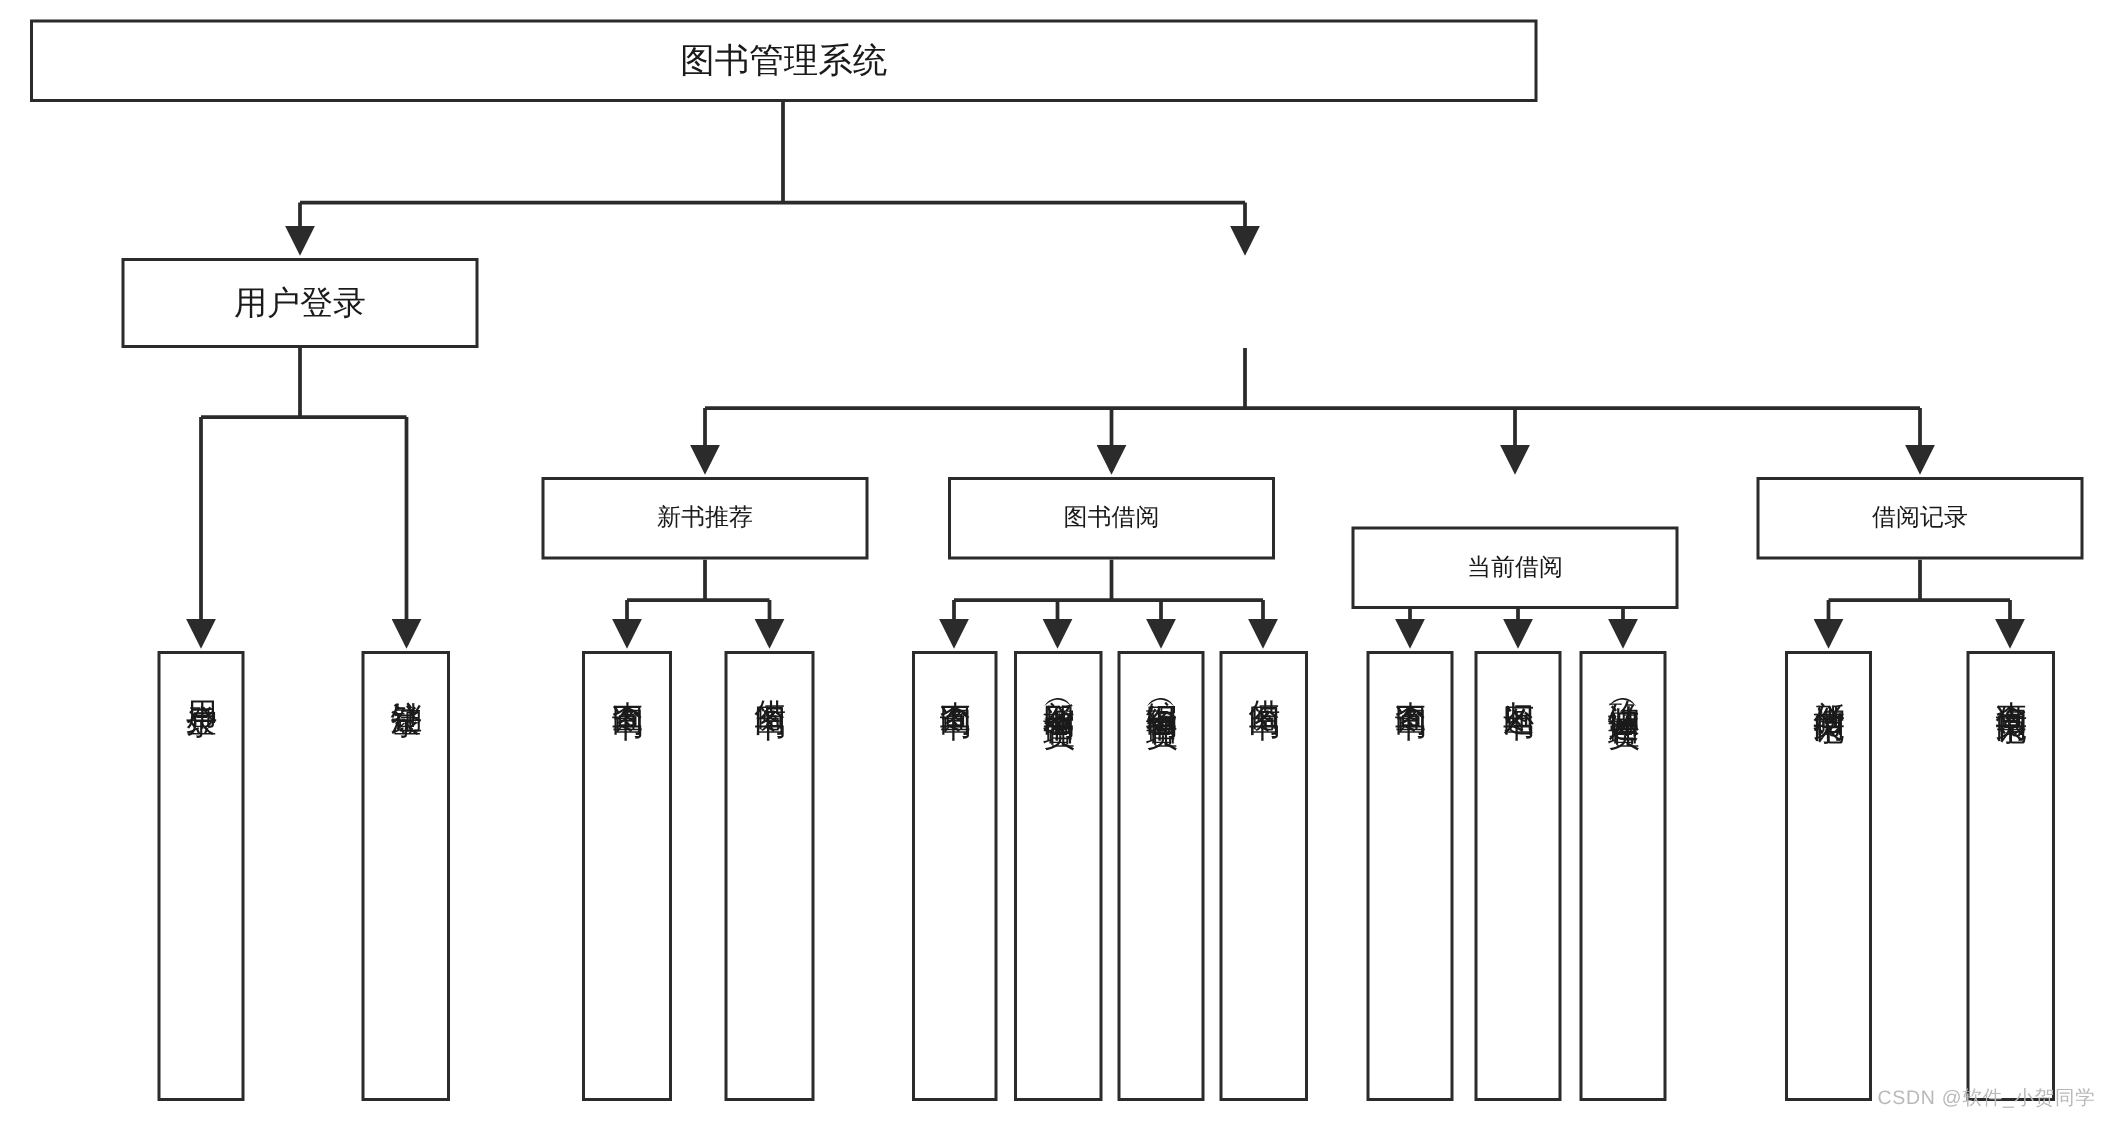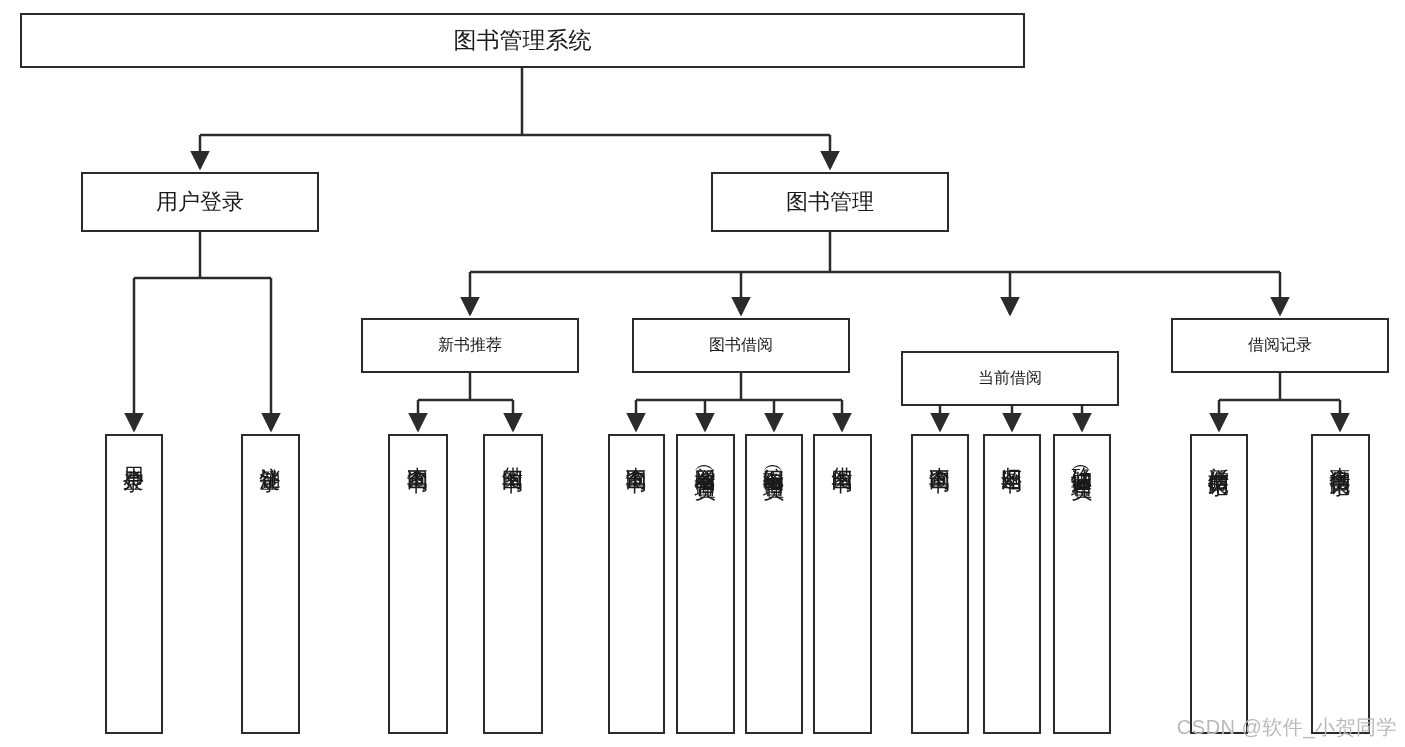--- a/index.html
+++ b/index.html
@@ -52,21 +52,21 @@
     writing-mode: vertical-rl;
     text-orientation: upright;
     letter-spacing: 2px;
     line-height: 1;
     white-space: nowrap;
   }
   .watermark {
     position: absolute;
     right: 8px;
     bottom: 6px;
-    font-size: 20px;
+    font-size: 13px;
     color: #b9b9b9;
     letter-spacing: 0.5px;
     white-space: nowrap;
     pointer-events: none;
   }
 </style>
 </head>
 <body>
 
 <div id="diagram-root">
@@ -122,23 +122,20 @@
     </g>
   </svg>
 
   <div class="node-box node-root" id="node-root" style="left: 20px; top: 13px; width: 1005px; height: 55px;">
     <span>图书管理系统</span>
   </div>
 
   <div class="node-box node-level2" id="node-l2-0" style="left: 81px; top: 172px; width: 238px; height: 60px;">
     <span>用户登录</span>
   </div>
-  <div class="node-box node-level2" id="node-l2-1" style="left: 711px; top: 172px; width: 238px; height: 60px;">
-    <span>图书管理</span>
-  </div>
 
   <div class="node-box node-level3" id="node-l3-0" style="left: 361px; top: 318px; width: 218px; height: 55px;">
     <span>新书推荐</span>
   </div>
   <div class="node-box node-level3" id="node-l3-1" style="left: 632px; top: 318px; width: 218px; height: 55px;">
     <span>图书借阅</span>
   </div>
   <div class="node-box node-level3" id="node-l3-2" style="left: 901px; top: 318px; width: 218px; height: 55px; margin-top: 33px;">
     <span>当前借阅</span>
   </div>

